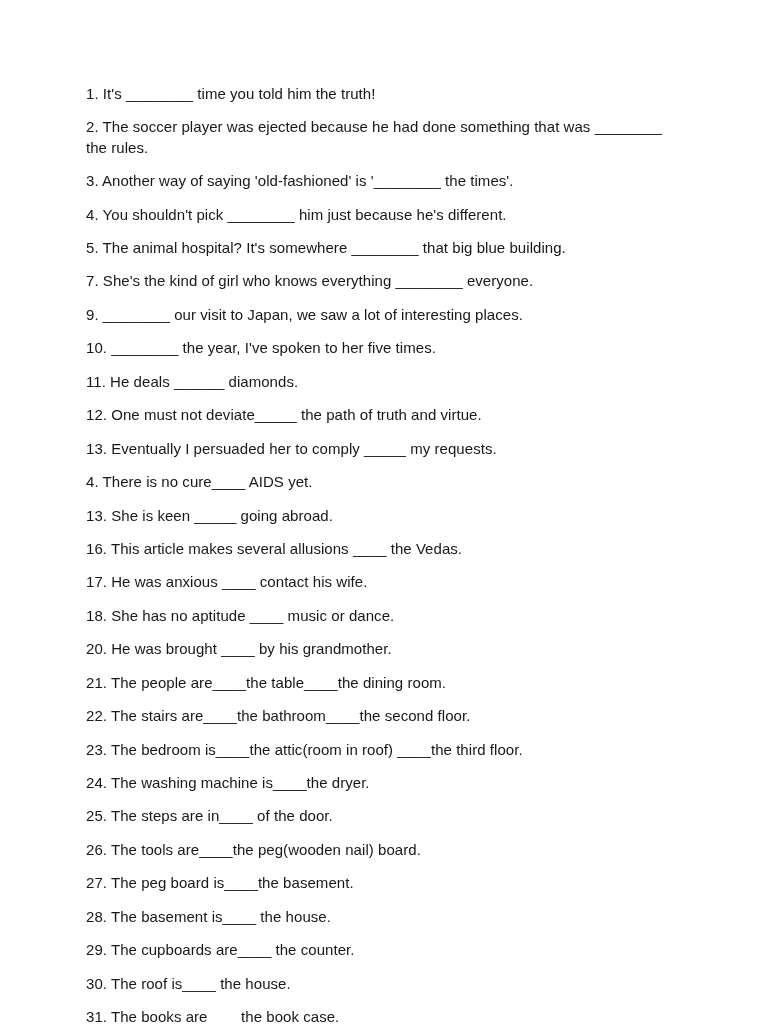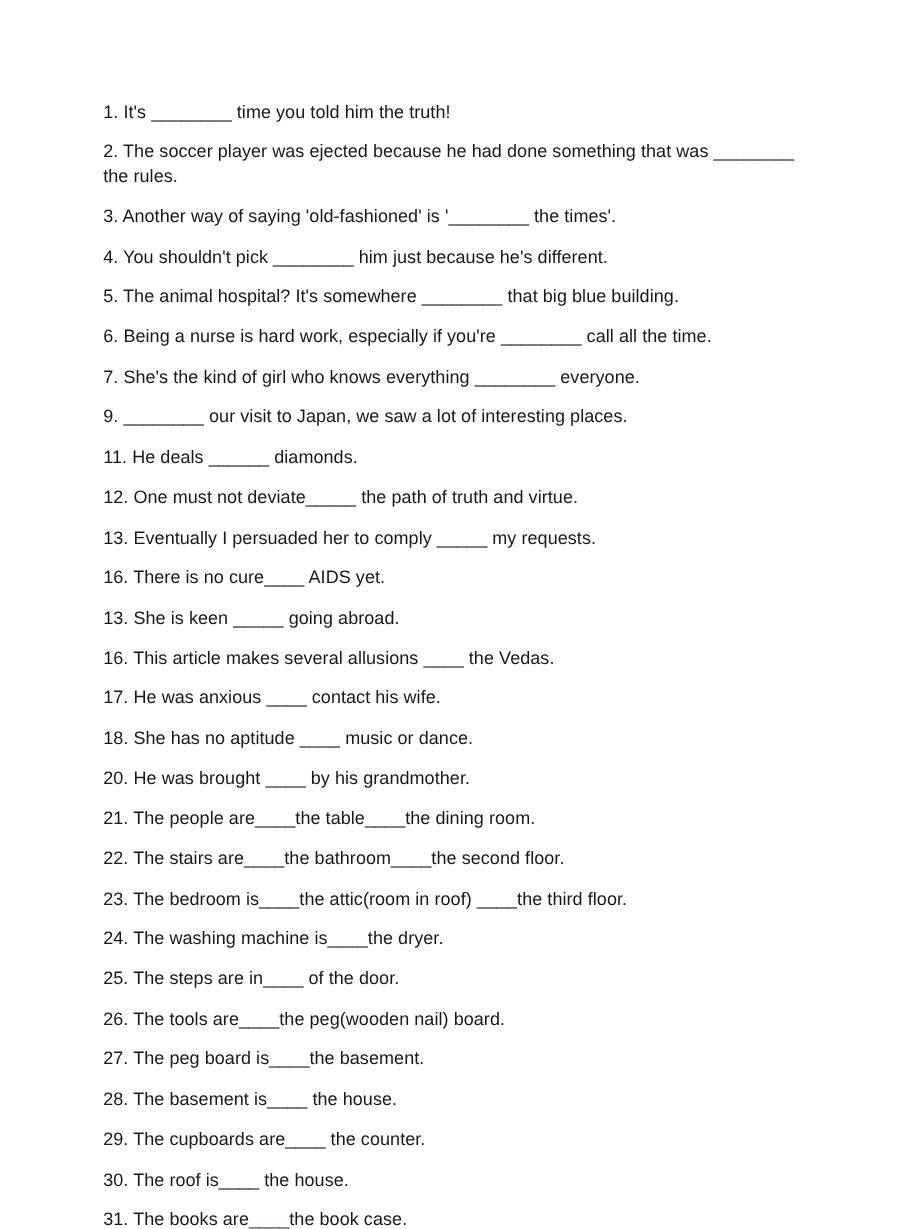--- a/index.html
+++ b/index.html
@@ -41,27 +41,27 @@
 </head>
 <body>
 
 <div class="page">
   <ol class="exercise-list">
     <li class="exercise-item">1. It's ________ time you told him the truth!</li>
     <li class="exercise-item">2. The soccer player was ejected because he had done something that was ________ the rules.</li>
     <li class="exercise-item">3. Another way of saying 'old-fashioned' is '________ the times'.</li>
     <li class="exercise-item">4. You shouldn't pick ________ him just because he's different.</li>
     <li class="exercise-item">5. The animal hospital? It's somewhere ________ that big blue building.</li>
-    <li class="exercise-item">6. Being a nurse is hard work, especially if you're ________ call all the time.</li>
     <li class="exercise-item">7. She's the kind of girl who knows everything ________ everyone.</li>
     <li class="exercise-item">9. ________ our visit to Japan, we saw a lot of interesting places.</li>
+    <li class="exercise-item">10. ________ the year, I've spoken to her five times.</li>
     <li class="exercise-item">11. He deals ______ diamonds.</li>
     <li class="exercise-item">12. One must not deviate_____ the path of truth and virtue.</li>
     <li class="exercise-item">13. Eventually I persuaded her to comply _____ my requests.</li>
-    <li class="exercise-item">16. There is no cure____ AIDS yet.</li>
+    <li class="exercise-item">4. There is no cure____ AIDS yet.</li>
     <li class="exercise-item">13. She is keen _____ going abroad.</li>
     <li class="exercise-item">16. This article makes several allusions ____ the Vedas.</li>
     <li class="exercise-item">17. He was anxious ____ contact his wife.</li>
     <li class="exercise-item">18. She has no aptitude ____ music or dance.</li>
     <li class="exercise-item">20. He was brought ____ by his grandmother.</li>
     <li class="exercise-item">21. The people are____the table____the dining room.</li>
     <li class="exercise-item">22. The stairs are____the bathroom____the second floor.</li>
     <li class="exercise-item">23. The bedroom is____the attic(room in roof) ____the third floor.</li>
     <li class="exercise-item">24. The washing machine is____the dryer.</li>
     <li class="exercise-item">25. The steps are in____ of the door.</li>

